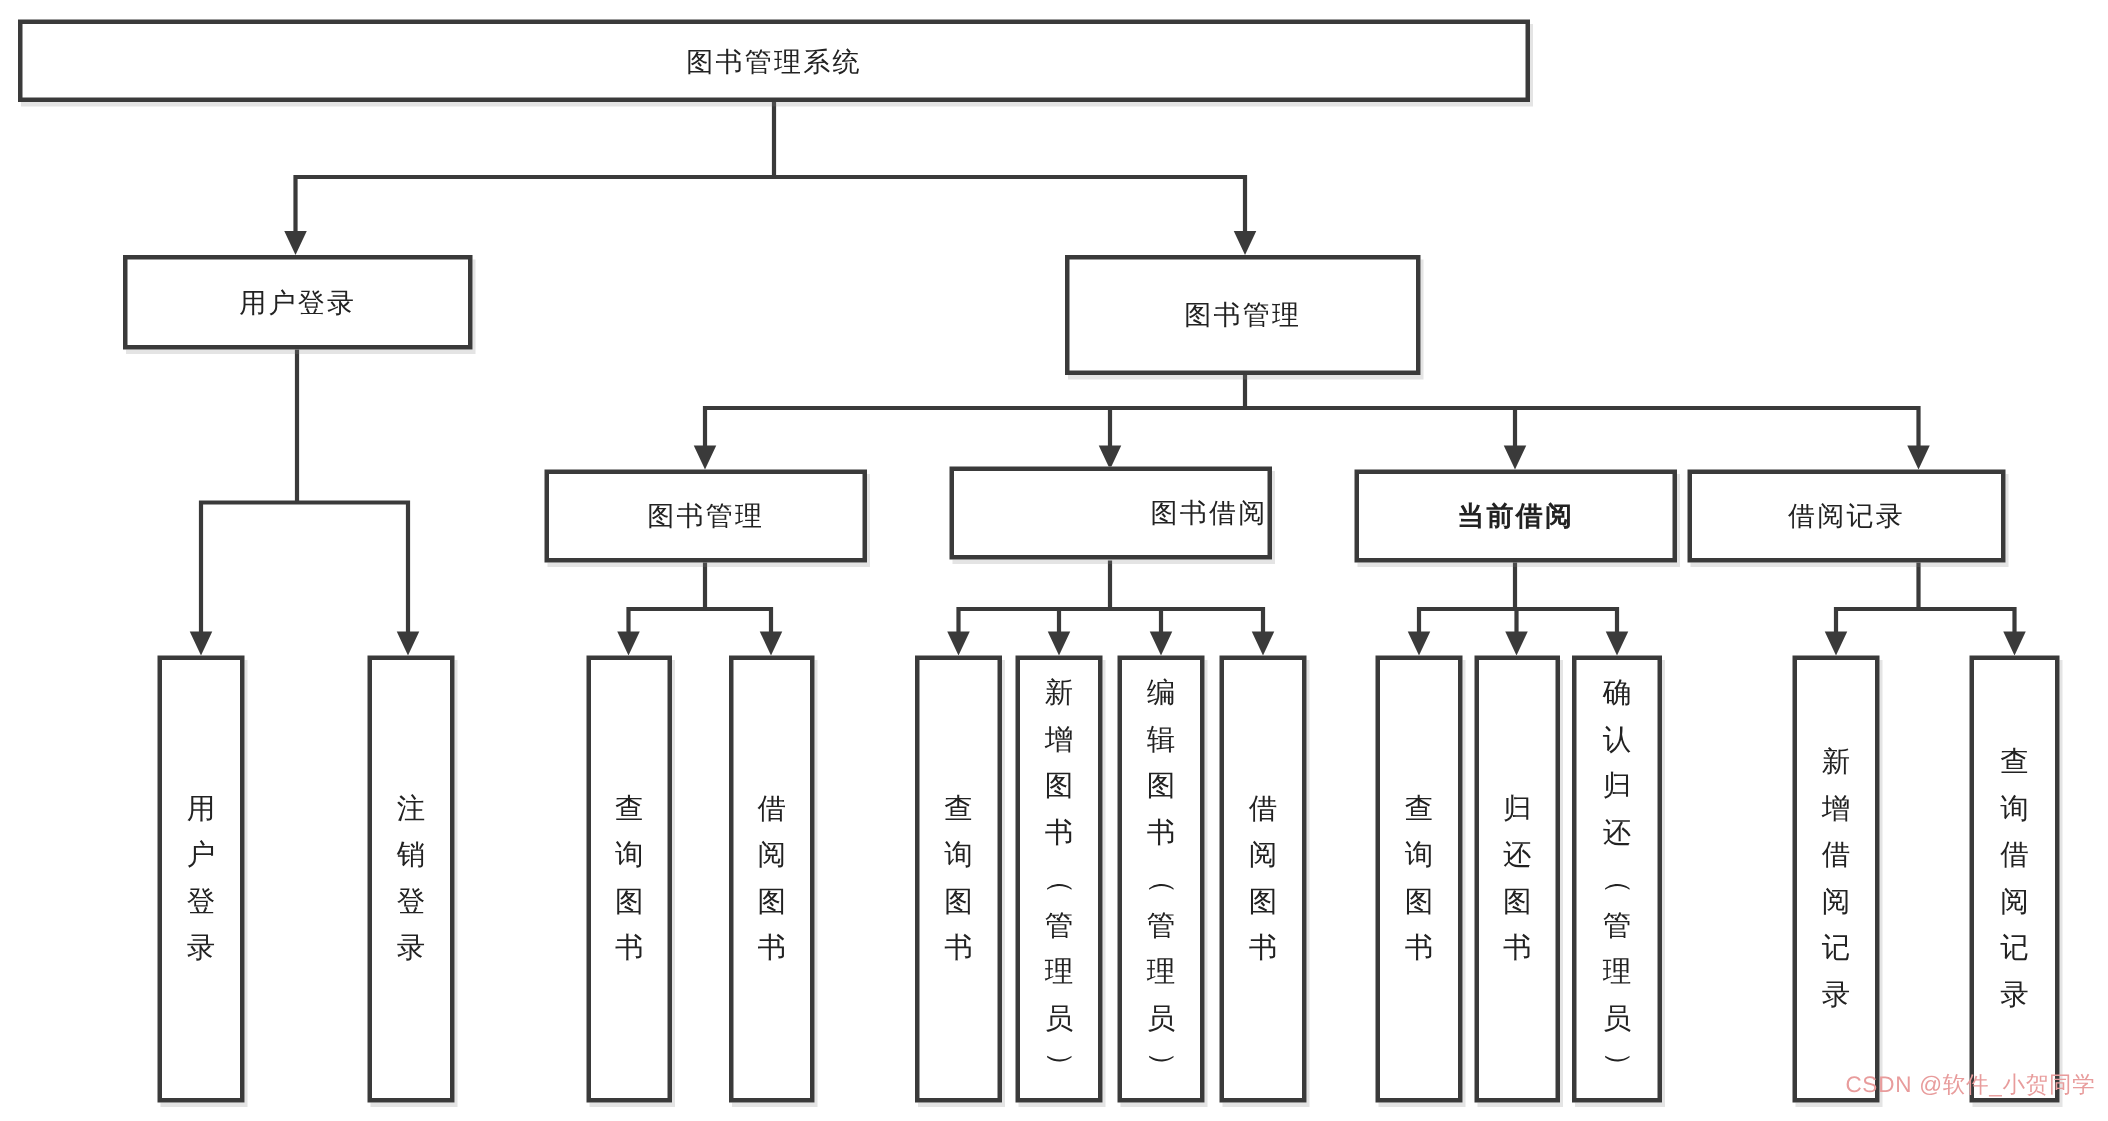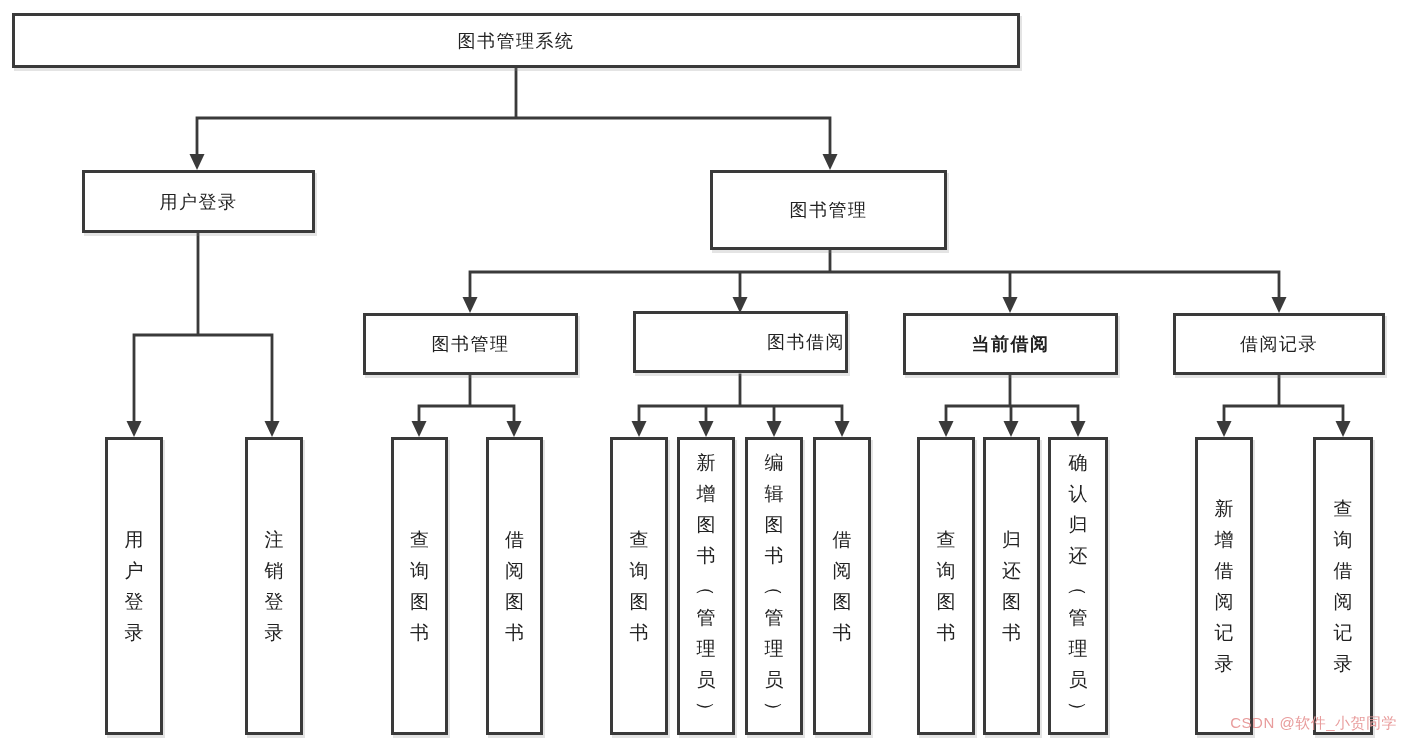--- a/index.html
+++ b/index.html
@@ -84,21 +84,21 @@
 
   <div class="node h-label" style="left:363px;top:313px;width:215px;height:62px;">
     <span>图书管理</span>
   </div>
   <div class="node h-label" style="left:633px;top:311px;width:215px;height:62px;justify-content:flex-end;">
     <span>图书借阅</span>
   </div>
   <div class="node h-label" style="left:903px;top:313px;width:215px;height:62px;font-weight:bold;">
     <span>当前借阅</span>
   </div>
-  <div class="node h-label" style="left:1173px;top:313px;width:212px;height:62px;">
+  <div class="node h-label" style="left:1125px;top:313px;width:212px;height:62px;">
     <span>借阅记录</span>
   </div>
 
   <div class="node" style="left:105px;top:437px;width:58px;height:298px;">
     <span class="vlabel">
         <span class="vchar">用</span>
         <span class="vchar">户</span>
         <span class="vchar">登</span>
         <span class="vchar">录</span>
       </span>

